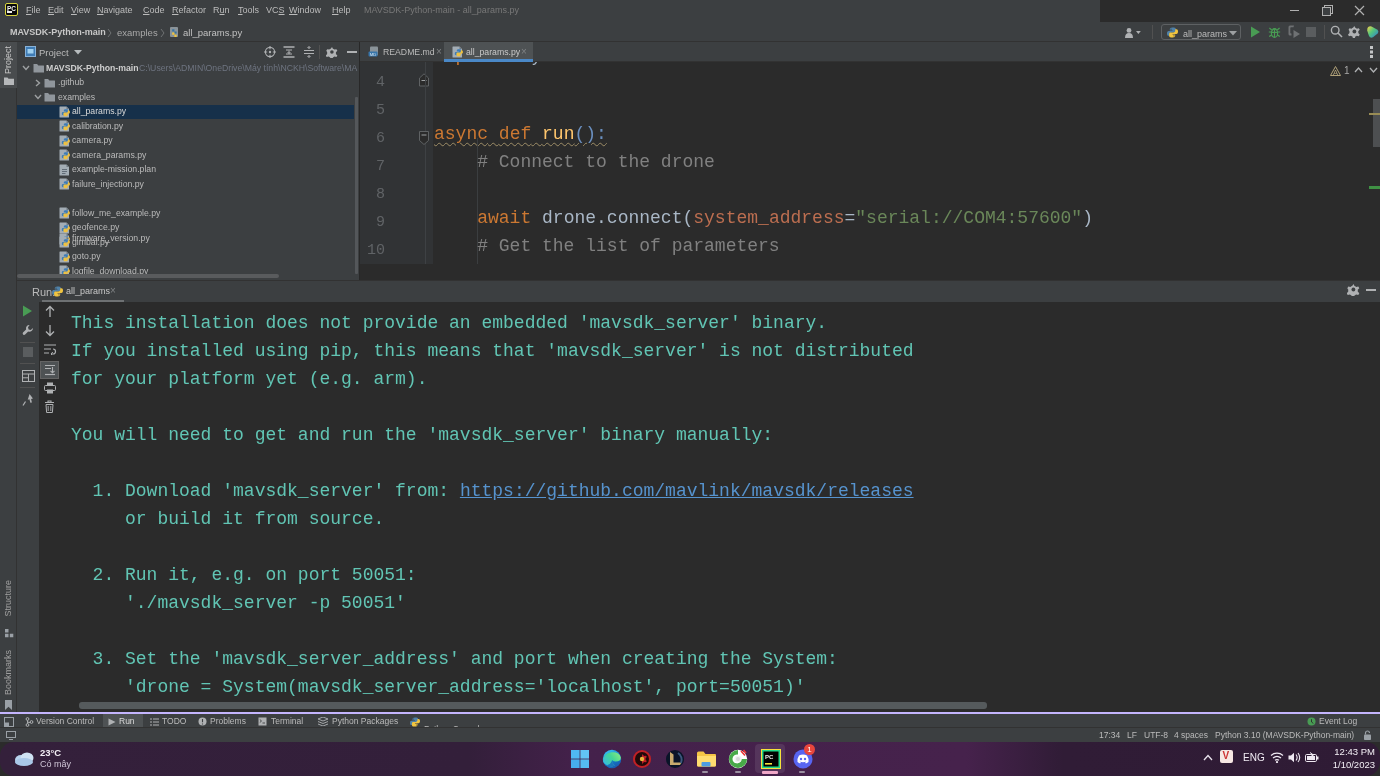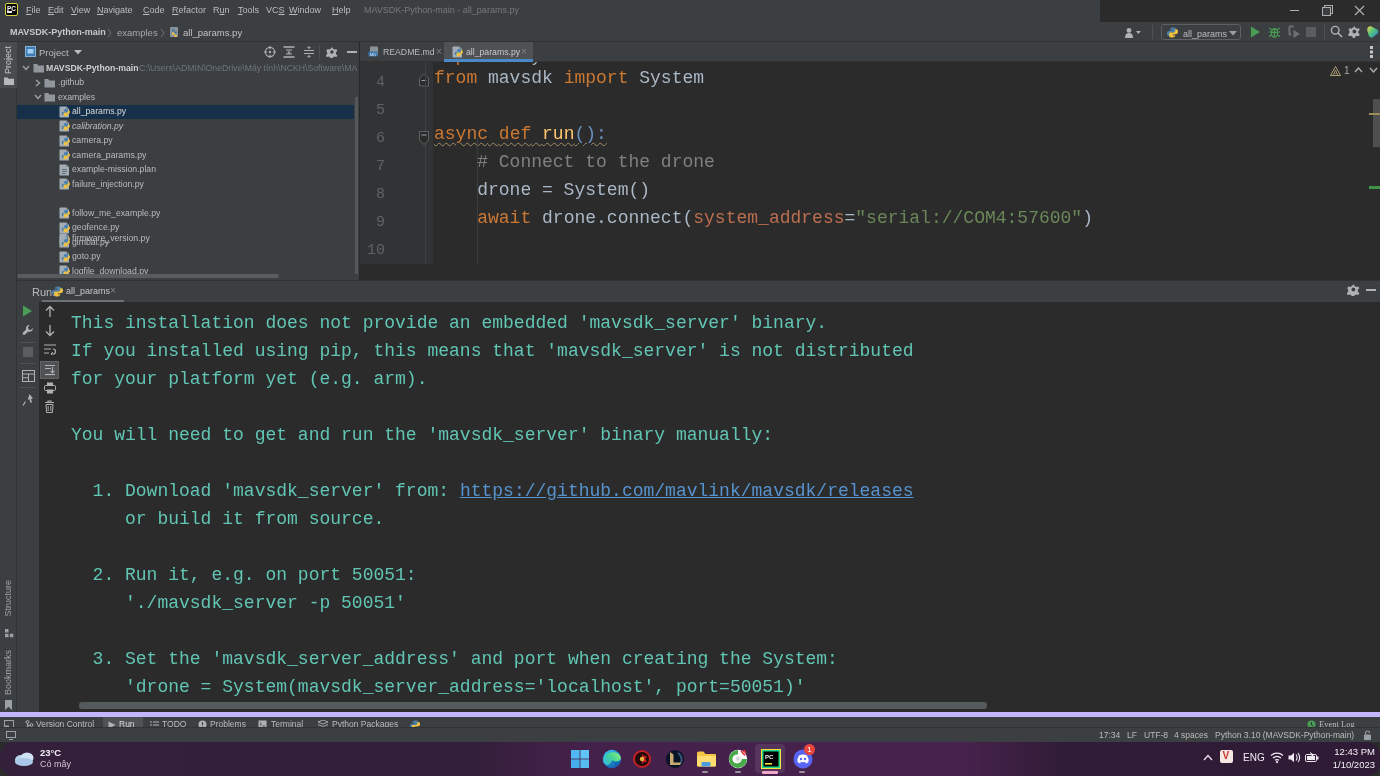--- a/index.html
+++ b/index.html
@@ -47,21 +47,21 @@
 
   
   #runpanel { left:17px; top:280px; width:1363px; height:432px; background:#3c3f41; border-top:1px solid #323232; }
   #runhead { position:absolute; left:0; top:0; width:100%; height:21px; }
   #runpanel > svg, #runpanel .selbox { z-index:3; }
   #console { position:absolute; left:22px; top:21px; width:1341px; height:411px; background:#2b2b2b; }
   .con { position:absolute; font-family:"Liberation Mono",monospace; font-size:18px; white-space:pre; color:#61c5b4; }
   .lnk { color:#5693ce; text-decoration:underline; }
 
   
-  #toolbar { left:0; top:712px; width:1380px; height:15px; background:#3c3f41; border-top:5px solid #c4b5fd;padding-left:44px; }
+  #toolbar { left:0; top:712px; width:1380px; height:15px; background:#3c3f41; border-top:2px solid #c4b5fd;padding-left:44px; }
   .twb { position:absolute; top:2px; font-size:8.5px; color:#bbbbbb; }
   #statusbar { left:0; top:727px; width:1380px; height:15px; background:#3c3f41; border-top:1px solid #323232; }
   .sb { position:absolute; top:2px; font-size:8.5px; color:#bbbbbb; }
 
   
   #taskbar { left:0; top:742px; width:1380px; height:34px; background:linear-gradient(90deg,#34203b 0%,#331f3a 34%,#44214b 42%,#46224c 70%,#301c36 77%,#2f1b35 100%);border-radius:14px; }
   .tbi { position:absolute; top:7px; width:20px; height:20px; }
 </style>
 </head>
 <body>
@@ -271,21 +271,21 @@
           <use href="#fold"></use>
         </svg>
       <span class="tx" style="left:41px;">examples</span>
     </div>
     <div class="trow sel-row" style="top:62.5px;">
       <svg class="ic" style="left:42px;top:1px;" width="11" height="12">
           <use href="#pyic"></use>
         </svg>
       <span class="tx" style="left:55px;color:#d8d8d8;">all_params.py</span>
     </div>
-    <div class="trow" style="top:77px;font-style:italic;">
+    <div class="trow" style="top:77px;">
       <svg class="ic" style="left:42px;top:1px;" width="11" height="12">
           <use href="#pyic"></use>
         </svg>
       <span class="tx" style="left:55px;">calibration.py</span>
     </div>
     <div class="trow" style="top:91.5px;">
       <svg class="ic" style="left:42px;top:1px;" width="11" height="12">
           <use href="#pyic"></use>
         </svg>
       <span class="tx" style="left:55px;">camera.py</span>
@@ -387,26 +387,25 @@
     <svg style="position:absolute;left:58px;top:68px;" width="12" height="16" viewBox="0 0 12 16">
         <path d="M1.5 1.5 h9 v9 l-4.5 4 l-4.5-4 z" fill="#2b2b2b" stroke="#5f6264"></path>
         <path d="M3.5 5 h5" stroke="#9da0a2"></path>
       </svg>
   </div>
   <div id="code">
     <div style="position:absolute;left:0;top:0;width:600px;height:6px;overflow:hidden;">
         <span class="cl mono" style="left:0px;top:-16px;position:absolute;"><span class="kw">import</span> asyncio</span>
       </div>
   </div>
-  <div class="cl" style="top:26px;"><span class="kw">from</span> mavsdk <span class="kw">import</span> System</div>
   <div class="cl" style="top:82px;"><span style="text-decoration:underline wavy 1px #9d8d66;text-underline-offset:3px;"><span class="kw">async</span> <span class="kw">def</span> <span class="fn">run</span><span class="par">():</span></span></div>
   <div style="position:absolute;left:117px;top:96px;width:1px;height:126px;background:#3b3e40;"></div>
   <div class="cl" style="top:110px;"><span class="cmt">    # Connect to the drone</span></div>
-  <div class="cl" style="top:138px;">    drone = System()</div>
   <div class="cl" style="top:166px;">    <span class="kw">await</span> drone.connect(<span class="kwarg">system_address</span>=<span class="str">"serial://COM4:57600"</span>)</div>
+  <div class="cl" style="top:194px;"><span class="cmt">    # Get the list of parameters</span></div>
 
   <div style="position:absolute;left:970px;top:22px;width:50px;height:15px;font-size:10px;color:#b6a57e;">
     <svg style="position:absolute;left:0px;top:2px;" width="11" height="10" viewBox="0 0 11 10">
         <path d="M5.5 0.5 L10.5 9.5 H0.5 z" fill="none" stroke="#b0a179"></path>
         <text x="5.5" y="8.6" font-size="7.5" fill="#b0a179" text-anchor="middle" font-family="Liberation Sans">A</text>
       </svg>
     <span style="position:absolute;left:14px;top:1px;color:#a7a7a7;">1</span>
     <svg style="position:absolute;left:24px;top:3px;" width="9" height="6" viewBox="0 0 9 6">
         <path d="M1 5 L4.5 1 L8 5" stroke="#afb1b3" stroke-width="1.3" fill="none"></path>
       </svg>
@@ -534,21 +533,21 @@
     </svg>
   <span class="twb" style="left:332px;">Python Packages</span>
   <svg style="position:absolute;left:410px;top:3px;" width="10" height="10" viewBox="0 0 11 11">
       <use href="#pylogo"></use>
     </svg>
   <span class="twb" style="left:424px;margin-top:8px;">Python Console</span>
   <svg style="position:absolute;left:1307px;top:3px;" width="9" height="9" viewBox="0 0 9 9">
       <circle cx="4.5" cy="4.5" r="4" fill="#499c54"></circle>
       <path d="M4.5 2.2 v2.8 l1.8 1.4" stroke="#2b2b2b" stroke-width="0.9" fill="none"></path>
     </svg>
-  <span class="twb" style="left:1319px;font-family:Liberation Serif, serif;">Event Log</span>
+  <span class="twb" style="left:1319px;">Event Log</span>
 </div>
 <div class="a" id="statusbar">
   <svg style="position:absolute;left:6px;top:3px;" width="10" height="9" viewBox="0 0 10 9">
       <rect x="0.5" y="0.5" width="9" height="6" fill="none" stroke="#9aa0a6"></rect>
       <path d="M3 8.5 h4" stroke="#9aa0a6"></path>
     </svg>
   <span class="sb" style="left:1099px;">17:34</span>
   <span class="sb" style="left:1127px;">LF</span>
   <span class="sb" style="left:1144px;">UTF-8</span>
   <span class="sb" style="left:1174px;">4 spaces</span>

